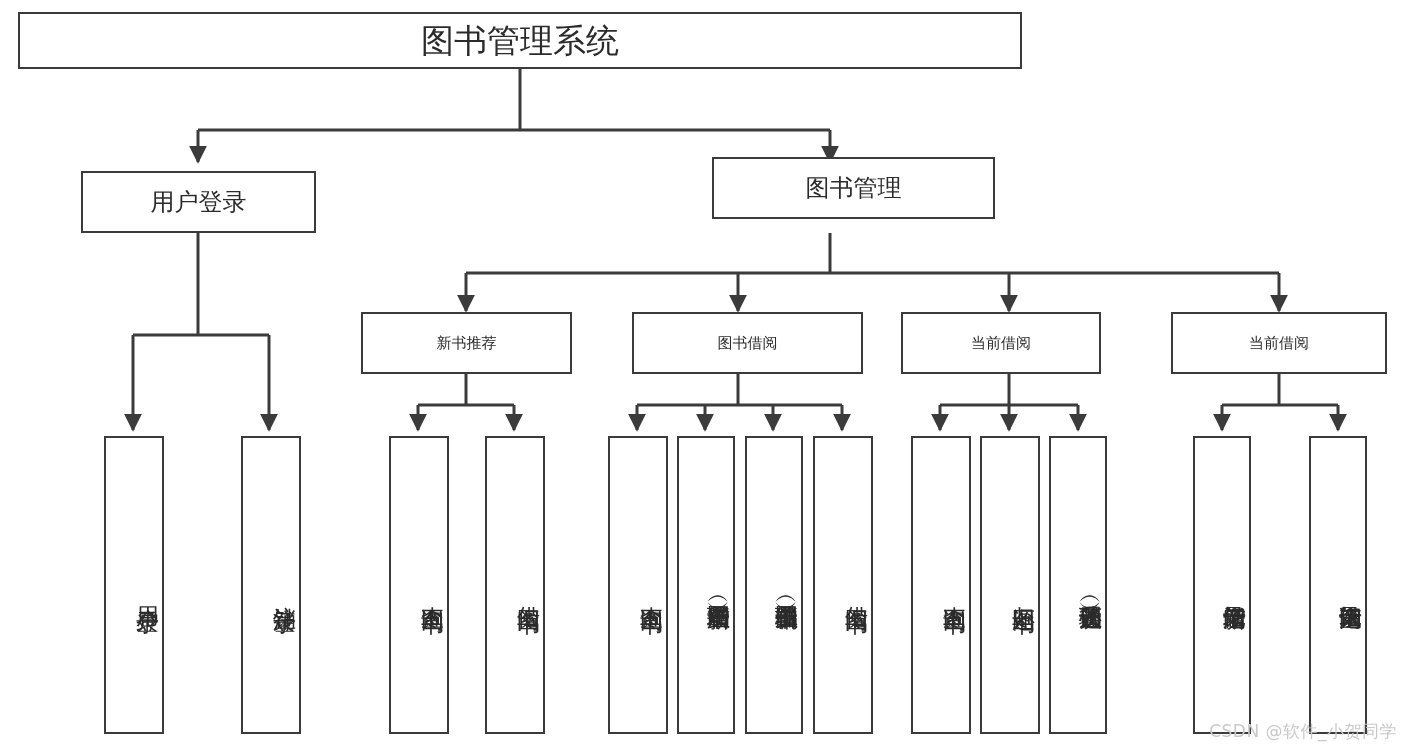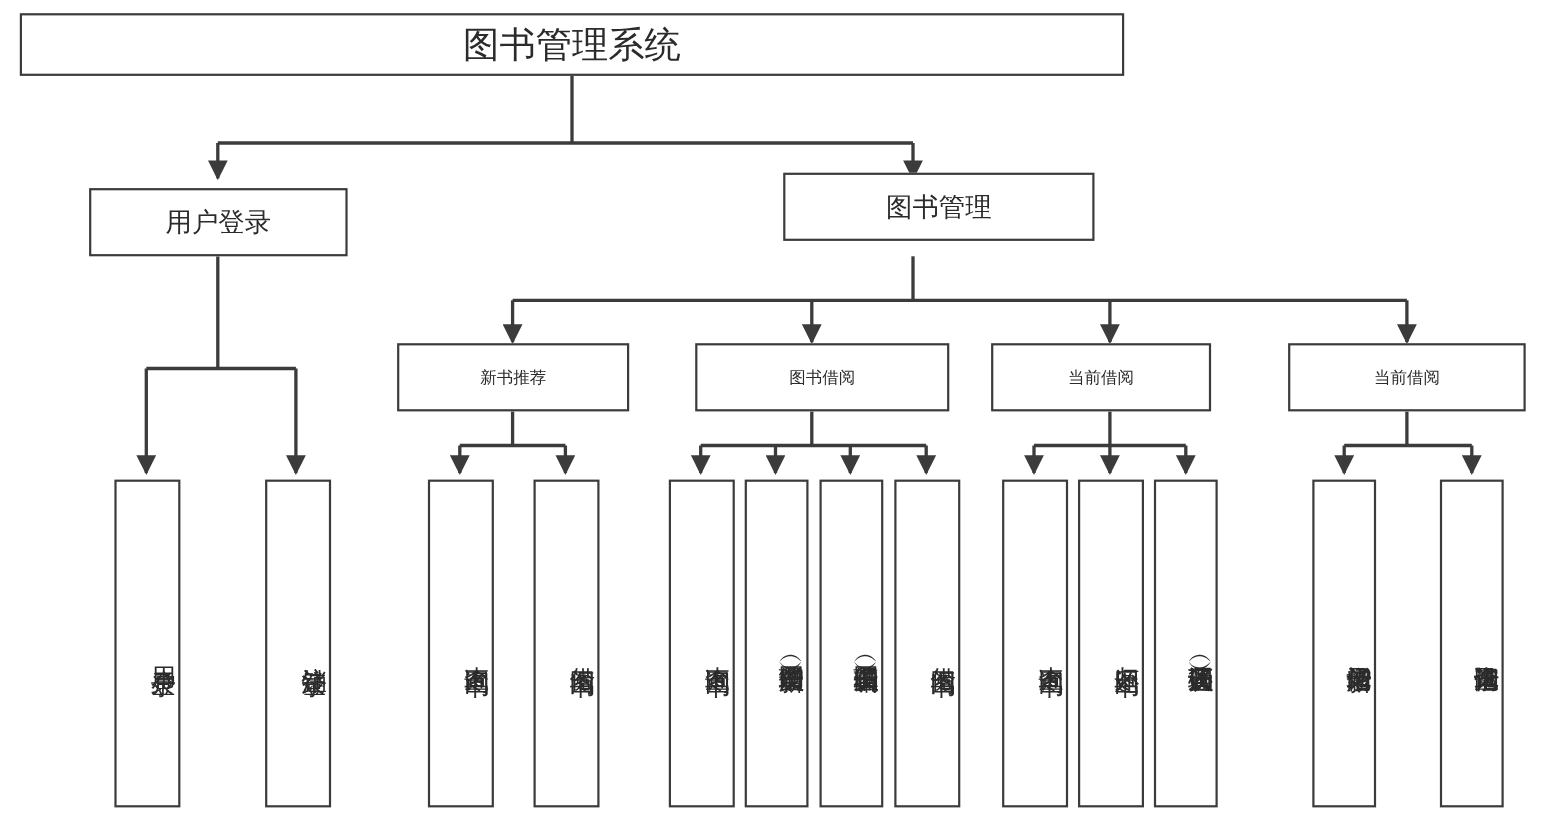--- a/index.html
+++ b/index.html
@@ -189,14 +189,15 @@
     <span class="node-label">确认归还（管理员）</span>
   </div>
 
   <div class="node node-leaf tall-text" style="left:1193px; top:436px; width:58px; height:298px;">
     <span class="node-label">新增借阅记录</span>
   </div>
   <div class="node node-leaf tall-text" style="left:1309px; top:436px; width:58px; height:298px;">
     <span class="node-label">查询借阅记录</span>
   </div>
 
+  <div id="watermark">CSDN @软件_小贺同学</div>
 
 </div>
 
 </body></html>

